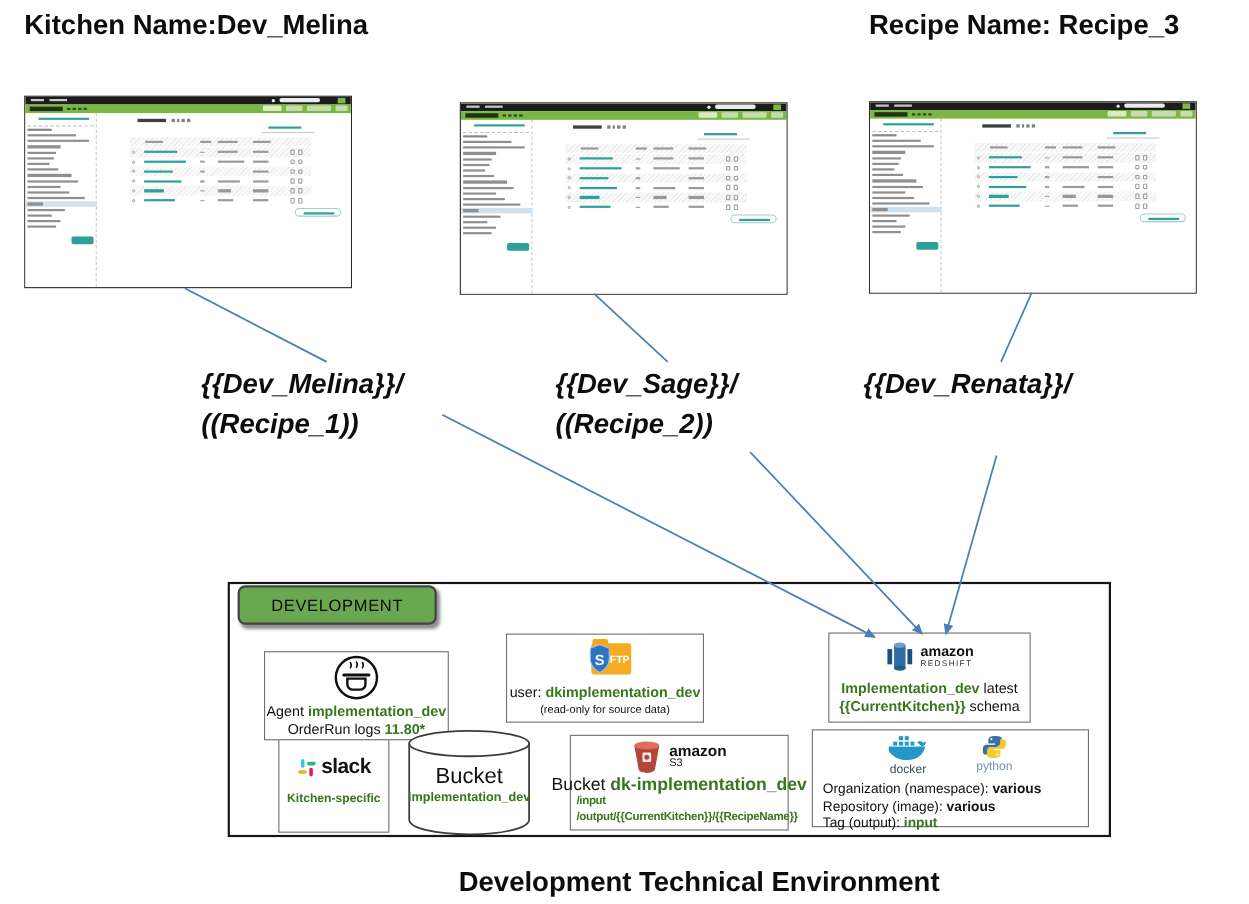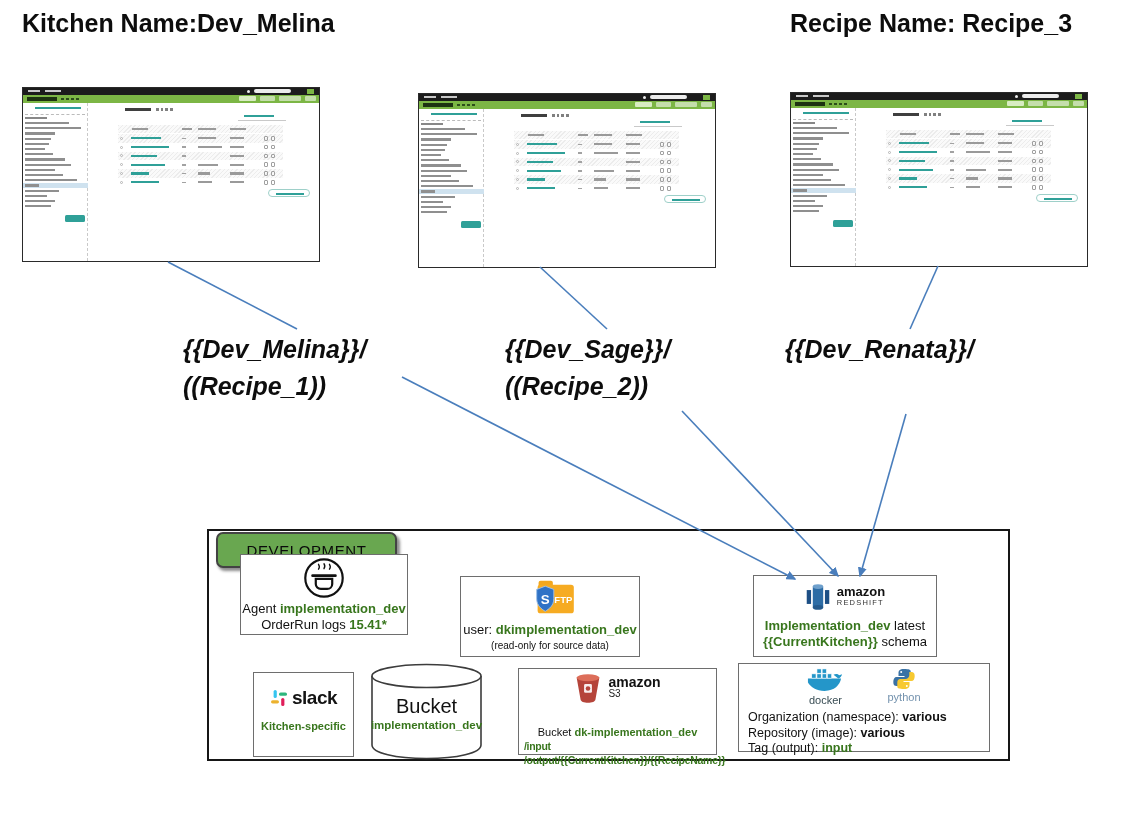--- a/index.html
+++ b/index.html
@@ -418,34 +418,34 @@
   </div>
   <div class="plabel" style="left:785px;top:331px">
     <div>{{Dev_Renata}}/</div>
   </div>
 
   <div class="devbox"></div>
   <div class="devpill">
     <span>DEVELOPMENT</span>
   </div>
 
-  <div class="node" style="left:240px;top:554px;width:166px;height:79px">
+  <div class="node" style="left:240px;top:592px;width:166px;height:79px">
     <svg width="42" height="42" viewBox="0 0 46 46" style="margin-top:2px">
       <circle cx="23" cy="23" r="20.5" fill="none" stroke="#111" stroke-width="2.4"></circle>
       <path d="M17,8 q1.8,2.6 0,5.4" fill="none" stroke="#111" stroke-width="1.5" stroke-linecap="round"></path>
       <path d="M23,7.4 q1.8,2.6 0,5.4" fill="none" stroke="#111" stroke-width="1.5" stroke-linecap="round"></path>
       <path d="M29,8 q1.8,2.6 0,5.4" fill="none" stroke="#111" stroke-width="1.5" stroke-linecap="round"></path>
       <line x1="10.5" y1="20.5" x2="35.5" y2="20.5" stroke="#111" stroke-width="3" stroke-linecap="round"></line>
       <path d="M14,24 h18 v5.5 a5.5,5.5 0 0 1 -5.5,5.5 h-7 a5.5,5.5 0 0 1 -5.5,-5.5 z" fill="none" stroke="#111" stroke-width="2.4"></path>
     </svg>
     <div class="nline" style="margin-top:2px">
       <span>Agent </span><span class="green">implementation_dev</span>
     </div>
     <div class="nline">
-      <span>OrderRun logs </span><span class="green">15.41*</span>
+      <span>OrderRun logs </span><span class="green">11.80*</span>
     </div>
   </div>
 
   <div class="node" style="left:460px;top:576px;width:178px;height:79px">
     <svg width="54" height="40" viewBox="0 0 54 42" style="margin-top:1px">
       <rect x="15" y="3" width="15" height="9" rx="2" fill="#f2a71f"></rect>
       <rect x="14" y="7" width="38" height="30" rx="3" fill="#f6ab22"></rect>
       <text x="41" y="26" font-size="10" font-weight="bold" fill="#fff" text-anchor="middle" font-family="Liberation Sans, sans-serif">FTP</text>
       <path d="M21,10 l-9,-3.4 -9,3.4 v9.6 c0,7.6 5.2,11 9,13.4 c3.8,-2.4 9,-5.8 9,-13.4 z" transform="translate(10,2)" fill="#2f72c6" stroke="#9cc0ea" stroke-width="1"></path>
       <text x="22" y="27.5" font-size="14" font-weight="bold" fill="#fff" text-anchor="middle" font-family="Liberation Sans, sans-serif">S</text>
@@ -506,21 +506,21 @@
         <path d="M3,5 l4.5,25 c.2,2.2 4,3.8 8.5,3.8 s8.3,-1.6 8.5,-3.8 L29,5 z" fill="#b5443a"></path>
         <ellipse cx="16" cy="5.2" rx="13" ry="4" fill="#dd6e5a"></ellipse>
         <rect x="11.5" y="12.5" width="9" height="10" rx="1.5" fill="#fff" opacity=".9"></rect>
         <circle cx="16" cy="17.5" r="2.6" fill="#b5443a"></circle>
       </svg>
       <div class="brandcol">
         <span class="brandname" style="font-size:14px">amazon</span>
         <span style="font-size:10px;color:#222">S3</span>
       </div>
     </div>
-    <div class="nline" style="font-size:11px;margin-top:20px">
+    <div class="nline" style="font-size:16px;margin-top:2px">
       <span>Bucket </span><span class="green">dk-implementation_dev</span>
     </div>
     <div class="s3path green">/input</div>
     <div class="s3path green">/output/{{CurrentKitchen}}/{{RecipeName}}</div>
   </div>
 
   <div class="node" style="left:738px;top:663px;width:250px;height:87px">
     <div class="brandrow" style="margin-top:4px;gap:44px;align-items:flex-start">
       <div style="display:flex;flex-direction:column;align-items:center">
         <svg width="36" height="25" viewBox="0 0 38 26">
@@ -551,20 +551,21 @@
       <span>Organization (namespace): </span><b>various</b>
     </div>
     <div class="ctline">
       <span>Repository (image): </span><b>various</b>
     </div>
     <div class="ctline">
       <span>Tag (output): </span><b class="green">input</b>
     </div>
   </div>
 
+  <div class="caption">Development Technical Environment</div>
 
   <svg class="overlay" width="1135" height="822" viewBox="0 0 1135 822">
     <defs>
       <marker id="ah" markerWidth="10" markerHeight="9" refX="8.5" refY="4.5" orient="auto" markerUnits="userSpaceOnUse">
         <path d="M0,0 L10,4.5 L0,9 z" fill="#4a7ebc"></path>
       </marker>
     </defs>
     <g stroke="#4a7ebc" stroke-width="1.6" fill="none">
       <line x1="168" y1="262" x2="297" y2="329"></line>
       <line x1="402" y1="377" x2="795" y2="579" marker-end="url(#ah)"></line>

